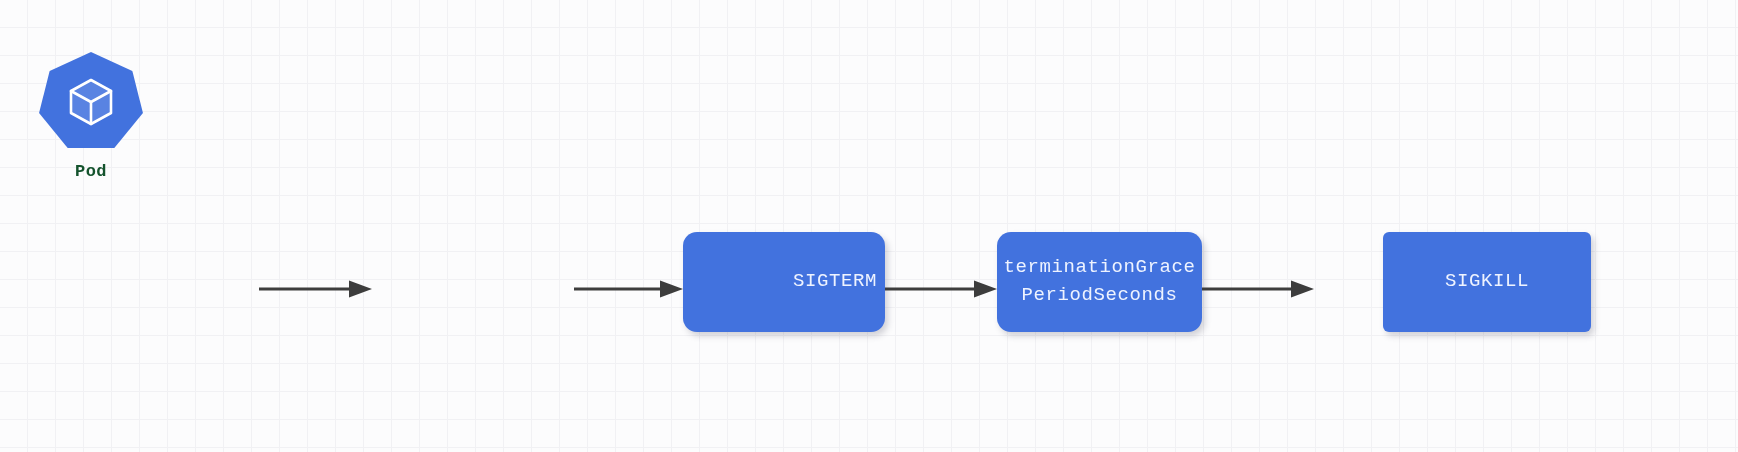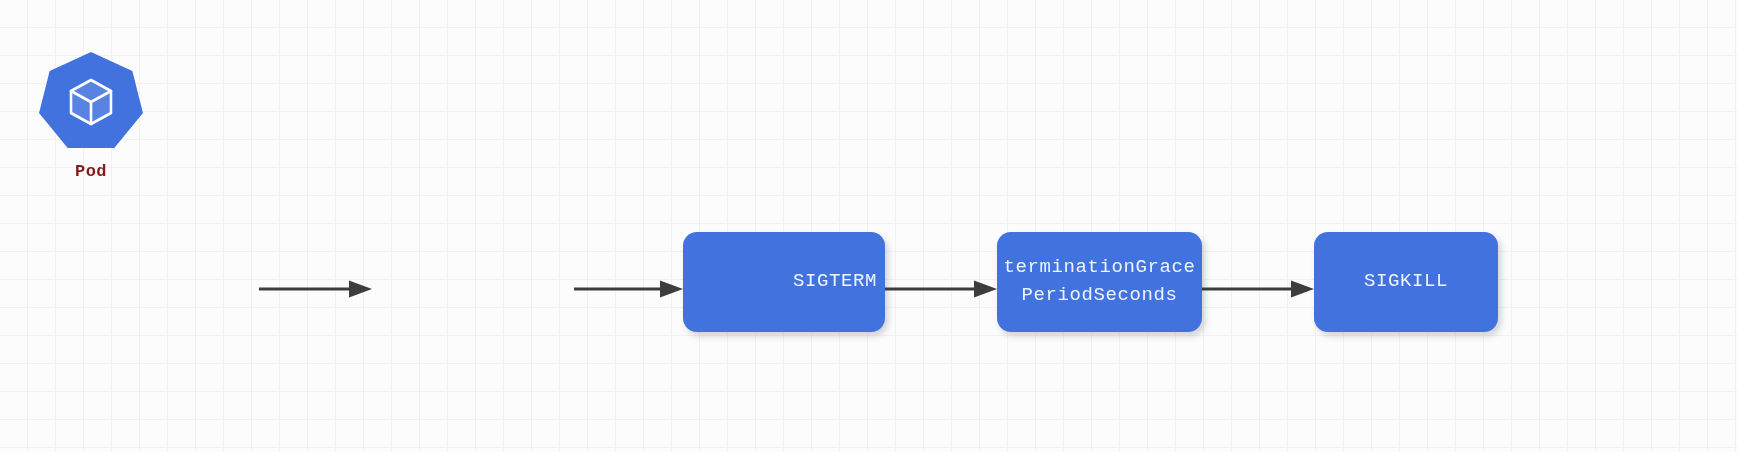--- a/index.html
+++ b/index.html
@@ -50,21 +50,21 @@
     clip-path: polygon(50% 0%, 89% 19%, 99% 61%, 72% 96%, 28% 96%, 1% 61%, 11% 19%);
     display: flex;
     align-items: center;
     justify-content: center;
   }
   .pod-hept svg { display: block; }
   #pod-label {
     margin-top: 10px;
     font-size: 17px;
     font-weight: bold;
-    color: #7f1d1d;
+    color: #14532d;
     letter-spacing: 0.5px;
     font-family: "Liberation Mono", monospace;
   }
 
   
   #flow-row {
     position: absolute;
     left: 0;
     top: 232px;
     width: 1738px;
@@ -154,18 +154,18 @@
 PeriodSeconds</span>
     </div>
 
     <div class="connector" style="left:1202px; width:112px;">
       <svg width="112" height="14" viewBox="0 0 112 14">
         <line x1="0" y1="7" x2="94" y2="7" stroke="#3d3d3d" stroke-width="3.2"></line>
         <polygon points="112,7 89,15.5 89,-1.5" fill="#3d3d3d"></polygon>
       </svg>
     </div>
 
-    <div class="node-box" style="left:1314px; width:184px;">
+    <div class="node-box" style="left:1383px; width:208px;border-radius:6px;">
       <span class="node-label">SIGKILL</span>
     </div>
 
   </div>
 </div>
 
 </body></html>

